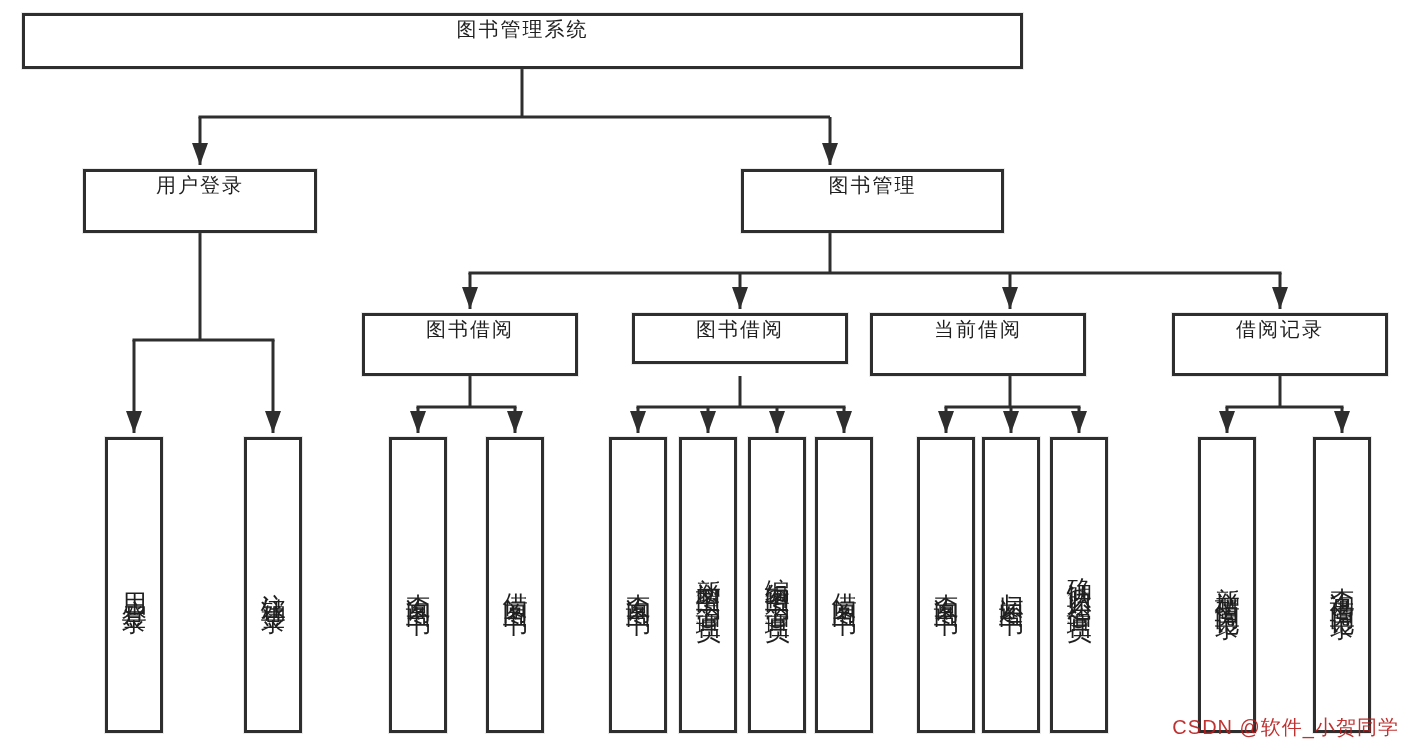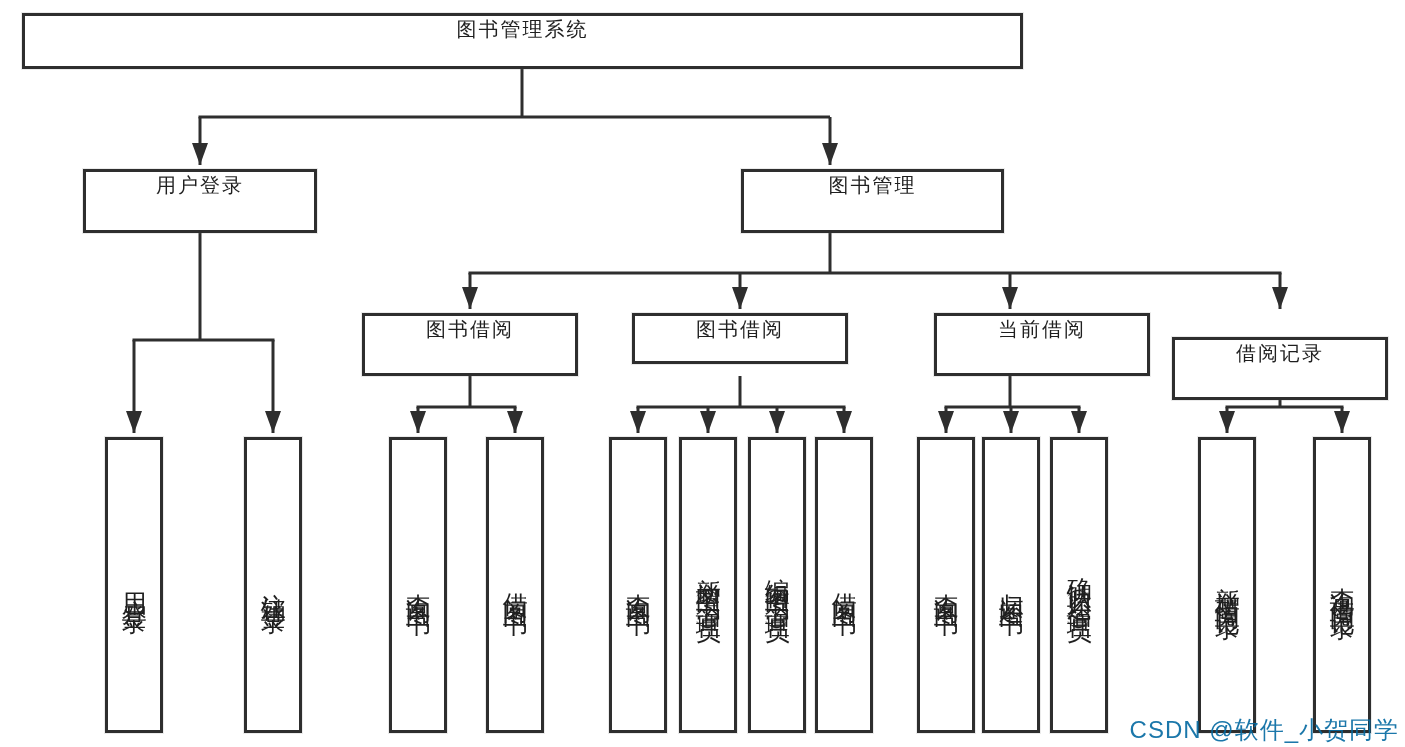--- a/index.html
+++ b/index.html
@@ -57,23 +57,23 @@
     font-size: 25px;
     letter-spacing: 6px;
     line-height: 1.1;
     white-space: nowrap;
     color: #1f1f1f;
   }
   .watermark {
     position: absolute;
     top: 714px;
     right: 6px;
-    font-size: 24px;
+    font-size: 20px;
     letter-spacing: 1px;
-    color: #0369a1;
+    color: #b91c1c;
     opacity: 0.9;
     z-index: 10;
     pointer-events: none;
   }
 </style>
 </head>
 <body>
 
 <div id="canvas">
 
@@ -137,24 +137,24 @@
   <div class="node" style="left:713px; top:169px; width:263px; height:64px;margin-left:28px;">
     <span>图书管理</span>
   </div>
 
   <div class="node" style="left:362px; top:313px; width:216px; height:63px;">
     <span>图书借阅</span>
   </div>
   <div class="node" style="left:632px; top:313px; width:216px; height:51px;">
     <span>图书借阅</span>
   </div>
-  <div class="node" style="left:934px; top:313px; width:216px; height:63px;">
+  <div class="node" style="left:870px; top:313px; width:216px; height:63px;">
     <span>当前借阅</span>
   </div>
-  <div class="node" style="left:1172px; top:313px; width:216px; height:63px;margin-top:24px;">
+  <div class="node" style="left:1172px; top:313px; width:216px; height:63px;">
     <span>借阅记录</span>
   </div>
 
   <div class="leaf" style="left:105px;">
     <span>用户登录</span>
   </div>
   <div class="leaf" style="left:244px;">
     <span>注销登录</span>
   </div>
 

